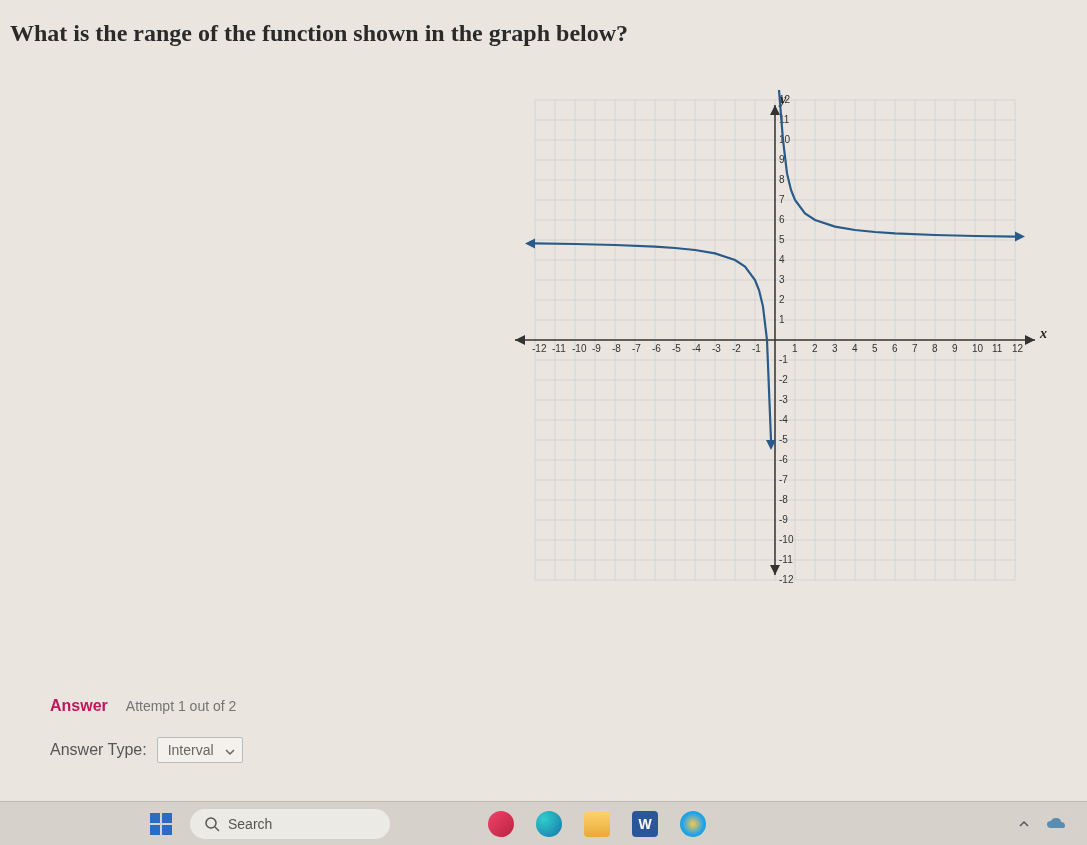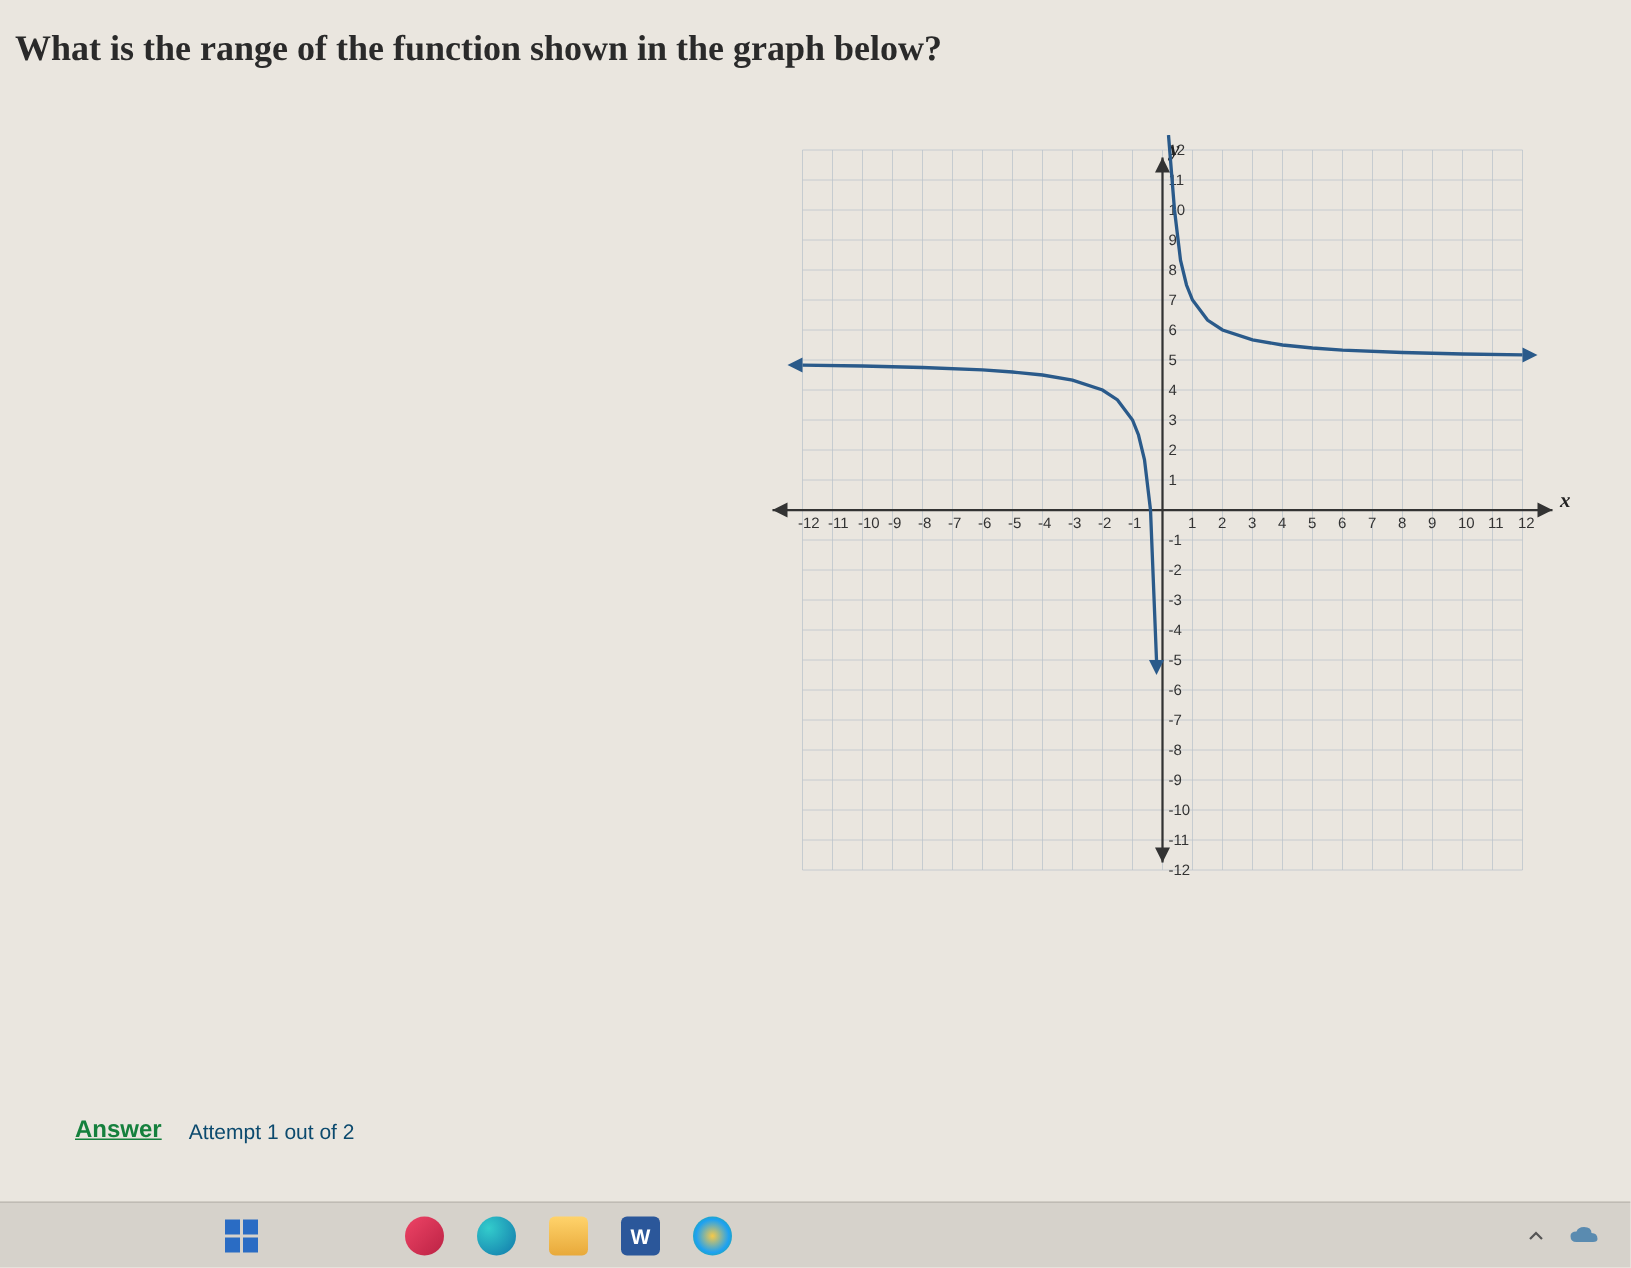--- a/index.html
+++ b/index.html
@@ -32,22 +32,22 @@
     font-family: Arial, sans-serif;
     color: #555;
   }
   .answer-line {
     margin-bottom: 22px;
     font-size: 16px;
     display: flex;
     align-items: center;
     gap: 10px;
   }
-  .answer-label { font-weight: bold; color: #15803d; text-decoration: underline; }
-  .attempt { font-size: 14px; color: #0c4a6e; font-weight: normal; margin-left: 8px;}
+  .answer-label { font-weight: bold; color: #be185d; }
+  .attempt { font-size: 14px; color: #737373; font-weight: normal; margin-left: 8px;}
   .select {
     border: 1px solid #bbb;
     background: #f4f1ec;
     padding: 4px 28px 4px 10px;
     font-size: 14px;
     position: relative;
     border-radius: 2px;
     color: #666;
     display: inline-flex;
     align-items: center;
@@ -237,28 +237,44 @@
     <polygon id="left-arrow-end" class="arrow-head" points="271,360 266,350 276,350"></polygon>
     <polygon id="right-arrow-end" class="arrow-head" points="525,146.6 515,141.6 515,151.6"></polygon>
   </svg>
 </div>
 
 <div class="answer-section">
   <div class="answer-line">
     <span class="answer-label">Answer</span>
     <span class="attempt">Attempt 1 out of 2</span>
   </div>
+  <div class="answer-line">
+    <span>Answer Type:</span>
+    <span class="select">
+      <span>Interval</span>
+      <svg width="12" height="12">
+          <path d="M2 4 L6 8 L10 4" stroke="#666" fill="none" stroke-width="1.5"></path>
+        </svg>
+    </span>
+  </div>
 </div>
 
 <div class="taskbar">
   <div class="start-icon">
     <div></div>
       <div></div>
       <div></div>
       <div></div>
+  </div>
+  <div class="search-box">
+    <svg width="16" height="16">
+        <circle cx="7" cy="7" r="5" stroke="#555" fill="none" stroke-width="1.5"></circle>
+        <line x1="11" y1="11" x2="15" y2="15" stroke="#555" stroke-width="1.5"></line>
+      </svg>
+    <span>Search</span>
   </div>
   <div class="tb-icons">
     <div class="tb-icon" style="background:linear-gradient(135deg,#e46,#b24);border-radius:50%"></div>
     <div class="tb-icon" style="background:radial-gradient(circle at 30% 30%,#3cc,#17a);border-radius:50%"></div>
     <div class="tb-icon" style="background:linear-gradient(#ffd36b,#e8a93a)"></div>
     <div class="tb-icon" style="background:#2b579a;color:#fff;font:bold 14px Arial;text-align:center;line-height:26px">W</div>
     <div class="tb-icon" style="background:radial-gradient(circle,#f7c948,#1da1f2 60%,#27ae60);border-radius:50%"></div>
   </div>
   <div class="sys-tray">
     <svg width="14" height="14">

